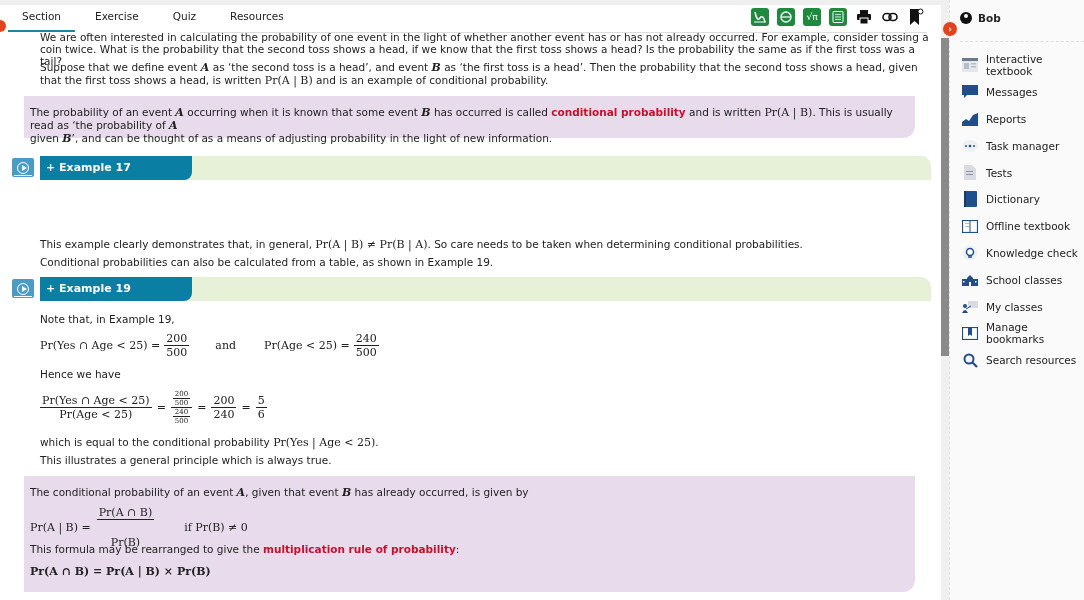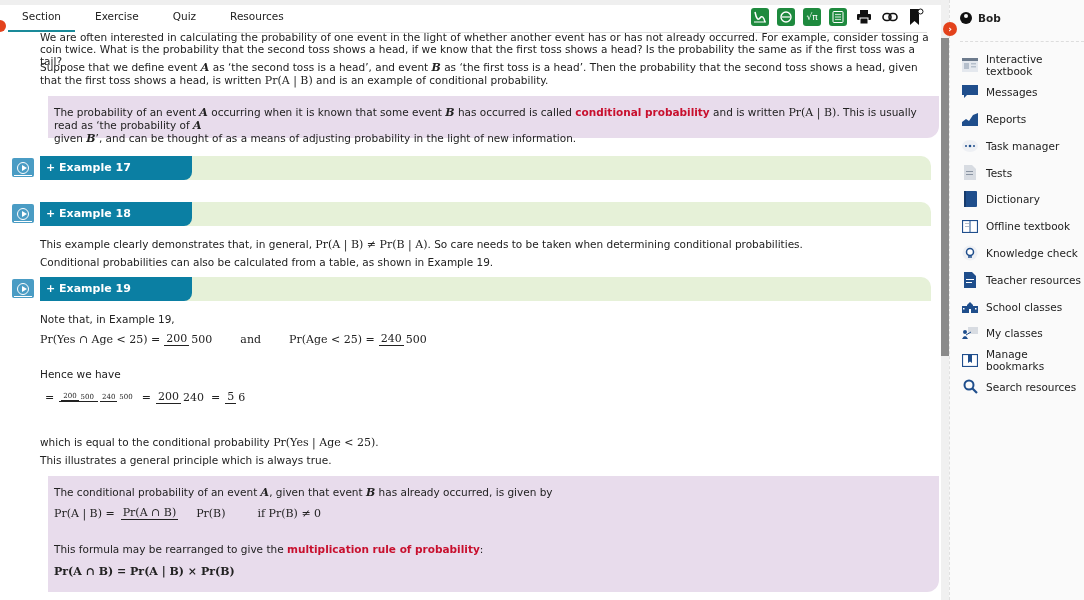--- a/index.html
+++ b/index.html
@@ -17,31 +17,31 @@
   .tab { padding: 5px 14px 0 14px; font-size: 10.5px; color: #222; height: 27px; cursor: pointer; margin-right: 6px; }
   .tab.active { border-bottom: 2px solid #1a8a99; }
   .toolbar-line { position: absolute; left: 200px; right: 14px; top: 27px; height: 1px; background: #ddd; }
   .toolbar { position: absolute; right: 16px; top: 3px; display: flex; align-items: center; gap: 8px; }
   .tb-icon { width: 18px; height: 18px; display: flex; align-items: center; justify-content: center; cursor: pointer; }
   .tb-green { background: #1e8a3e; border-radius: 3px; color: #fff; font-size: 9px; }
 
   .orange-dot { position: absolute; left: -6px; top: 20px; width: 12px; height: 12px; border-radius: 50%; background: #e3421c; }
   p.txt { position: absolute; left: 40px; width: 890px; line-height: 12px; font-size: 10.5px; color: #222; }
 
-  .defbox { position: absolute; left: 48px; width: 891px; background: #e8dcec; border-radius: 0 0 12px 0; }
+  .defbox { position: absolute; left: 24px; width: 891px; background: #e8dcec; border-radius: 0 0 12px 0; }
 
   .example { position: absolute; left: 12px; width: 919px; height: 24px; padding-left: 37px; }
   .ex-play { position: absolute; left: 0; top: 2px; width: 22px; height: 19px; background: #4a9cc4; border-radius: 2px; display: flex; align-items: center; justify-content: center; cursor: pointer; }
   .ex-play .circ { width: 12px; height: 12px; border: 1.5px solid #fff; border-radius: 50%; position: relative; }
   .ex-play .circ:after { content: ""; position: absolute; left: 3.5px; top: 2px; border-left: 5px solid #fff; border-top: 3px solid transparent; border-bottom: 3px solid transparent; }
   .ex-play .bar { position: absolute; left: 2px; right: 2px; bottom: 1px; height: 1.5px; background: #fff; }
   .ex-bg { position: absolute; left: 28px; right: 0; top: 0; height: 24px; background: #e6f1d8; border-radius: 0 10px 0 0; }
   .ex-head { position: absolute; left: 28px; top: 0; width: 152px; height: 24px; background: #0b7fa3; color: #fff; font-weight: bold; font-size: 11px; padding: 5px 0 0 6px; border-radius: 0 0 8px 0; cursor: pointer; }
 
-  .frac { display: inline-flex; align-items: center; vertical-align: middle; }
+  .frac { display: inline-flex; flex-direction: column; align-items: center; vertical-align: middle; }
   .frac .num { border-bottom: 1px solid #222; padding: 0 2px; line-height: 13px; }
   .frac .den { padding: 0 2px; line-height: 13px; }
   .frac.small { font-size: 7px; }
   .frac.small .num, .frac.small .den { line-height: 8px; }
   .eq { position: absolute; left: 40px; display: flex; align-items: center; }
 
   
   #scrollbar { position: absolute; left: 941px; top: 0; width: 8px; height: 600px; background: #f0f0f0; }
   #scroll-thumb { position: absolute; left: 0; top: 38px; width: 8px; height: 318px; background: #8a8a8a; }
 
@@ -137,28 +137,20 @@
 
   <div class="example" style="top:156px;">
     <div class="ex-play">
         <div class="circ"></div>
         <div class="bar"></div>
       </div>
     <div class="ex-bg"></div>
     <div class="ex-head">+ Example 17</div>
   </div>
 
-  <div class="example" style="top:202px;">
-    <div class="ex-play">
-        <div class="circ"></div>
-        <div class="bar"></div>
-      </div>
-    <div class="ex-bg"></div>
-    <div class="ex-head">+ Example 18</div>
-  </div>
 
   <p class="txt" style="top:238px;">
     <span>This example clearly demonstrates that, in general, </span><span class="math">Pr(A | B) ≠ Pr(B | A)</span><span>. So care needs to be taken when determining conditional probabilities.</span>
   </p>
   <p class="txt" style="top:256px;">Conditional probabilities can also be calculated from a table, as shown in Example 19.</p>
 
   <div class="example" style="top:277px;">
     <div class="ex-play">
         <div class="circ"></div>
         <div class="bar"></div>
@@ -179,20 +171,24 @@
     <span>Pr(Age &lt; 25) =</span>
     <span class="frac" style="margin-left:4px;">
         <span class="num">240</span>
         <span class="den">500</span>
       </span>
   </div>
 
   <p class="txt" style="top:368px;">Hence we have</p>
 
   <div class="eq math" style="top:390px;">
+    <span class="frac">
+        <span class="num">Pr(Yes ∩ Age &lt; 25)</span>
+        <span class="den">Pr(Age &lt; 25)</span>
+      </span>
     <span style="margin:0 5px;">=</span>
     <span class="frac">
       <span class="num" style="line-height:9px;"><span class="frac small">
             <span class="num">200</span>
             <span class="den">500</span>
           </span></span>
       <span class="den" style="line-height:9px;"><span class="frac small">
             <span class="num">240</span>
             <span class="den">500</span>
           </span></span>
@@ -320,30 +316,20 @@
           <svg width="16" height="16">
             <circle cx="8" cy="8" r="7.5" fill="#eef0f4"></circle>
             <circle cx="8" cy="7" r="3.5" fill="#fff" stroke="#1f4e8c" stroke-width="1.5"></circle>
             <path d="M6 12 H10" stroke="#1f4e8c" stroke-width="1.5"></path>
           </svg>
         </span>
       <span>Knowledge check</span>
     </div>
     <div class="side-item">
       <span class="side-icon">
-          <svg width="12" height="16">
-            <path d="M0 0 H8 L12 4 V16 H0 Z" fill="#1f4e8c"></path>
-            <rect x="2" y="7" width="8" height="1" fill="#fff"></rect>
-            <rect x="2" y="10" width="6" height="1" fill="#fff"></rect>
-          </svg>
-        </span>
-      <span>Teacher resources</span>
-    </div>
-    <div class="side-item">
-      <span class="side-icon">
           <svg width="16" height="12">
             <path d="M5 4 L8 1 L11 4 V12 H5 Z" fill="#1f4e8c"></path>
             <rect x="0" y="5" width="5" height="7" fill="#1f4e8c"></rect>
             <rect x="11" y="5" width="5" height="7" fill="#1f4e8c"></rect>
             <rect x="1" y="7" width="1.5" height="1.5" fill="#fff"></rect>
             <rect x="13" y="7" width="1.5" height="1.5" fill="#fff"></rect>
             <rect x="7" y="8" width="2" height="4" fill="#fff"></rect>
           </svg>
         </span>
       <span>School classes</span>

